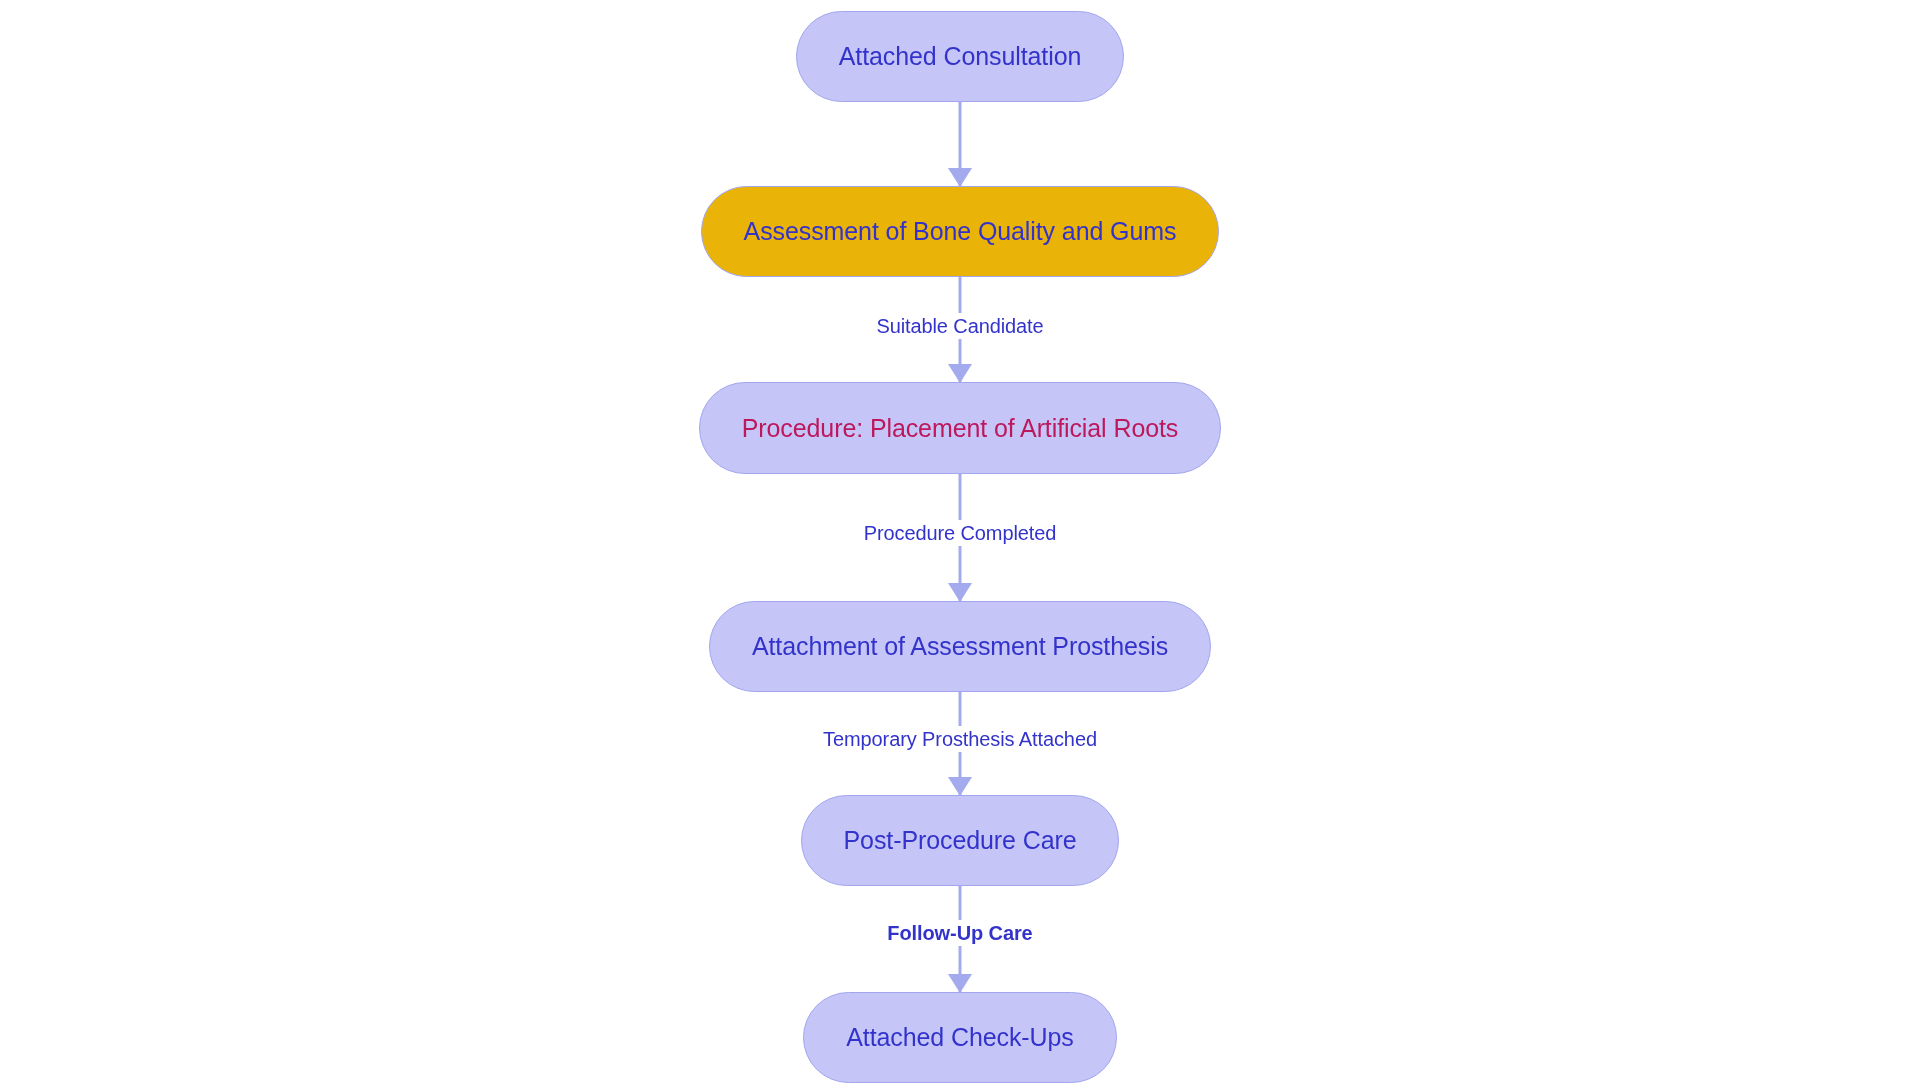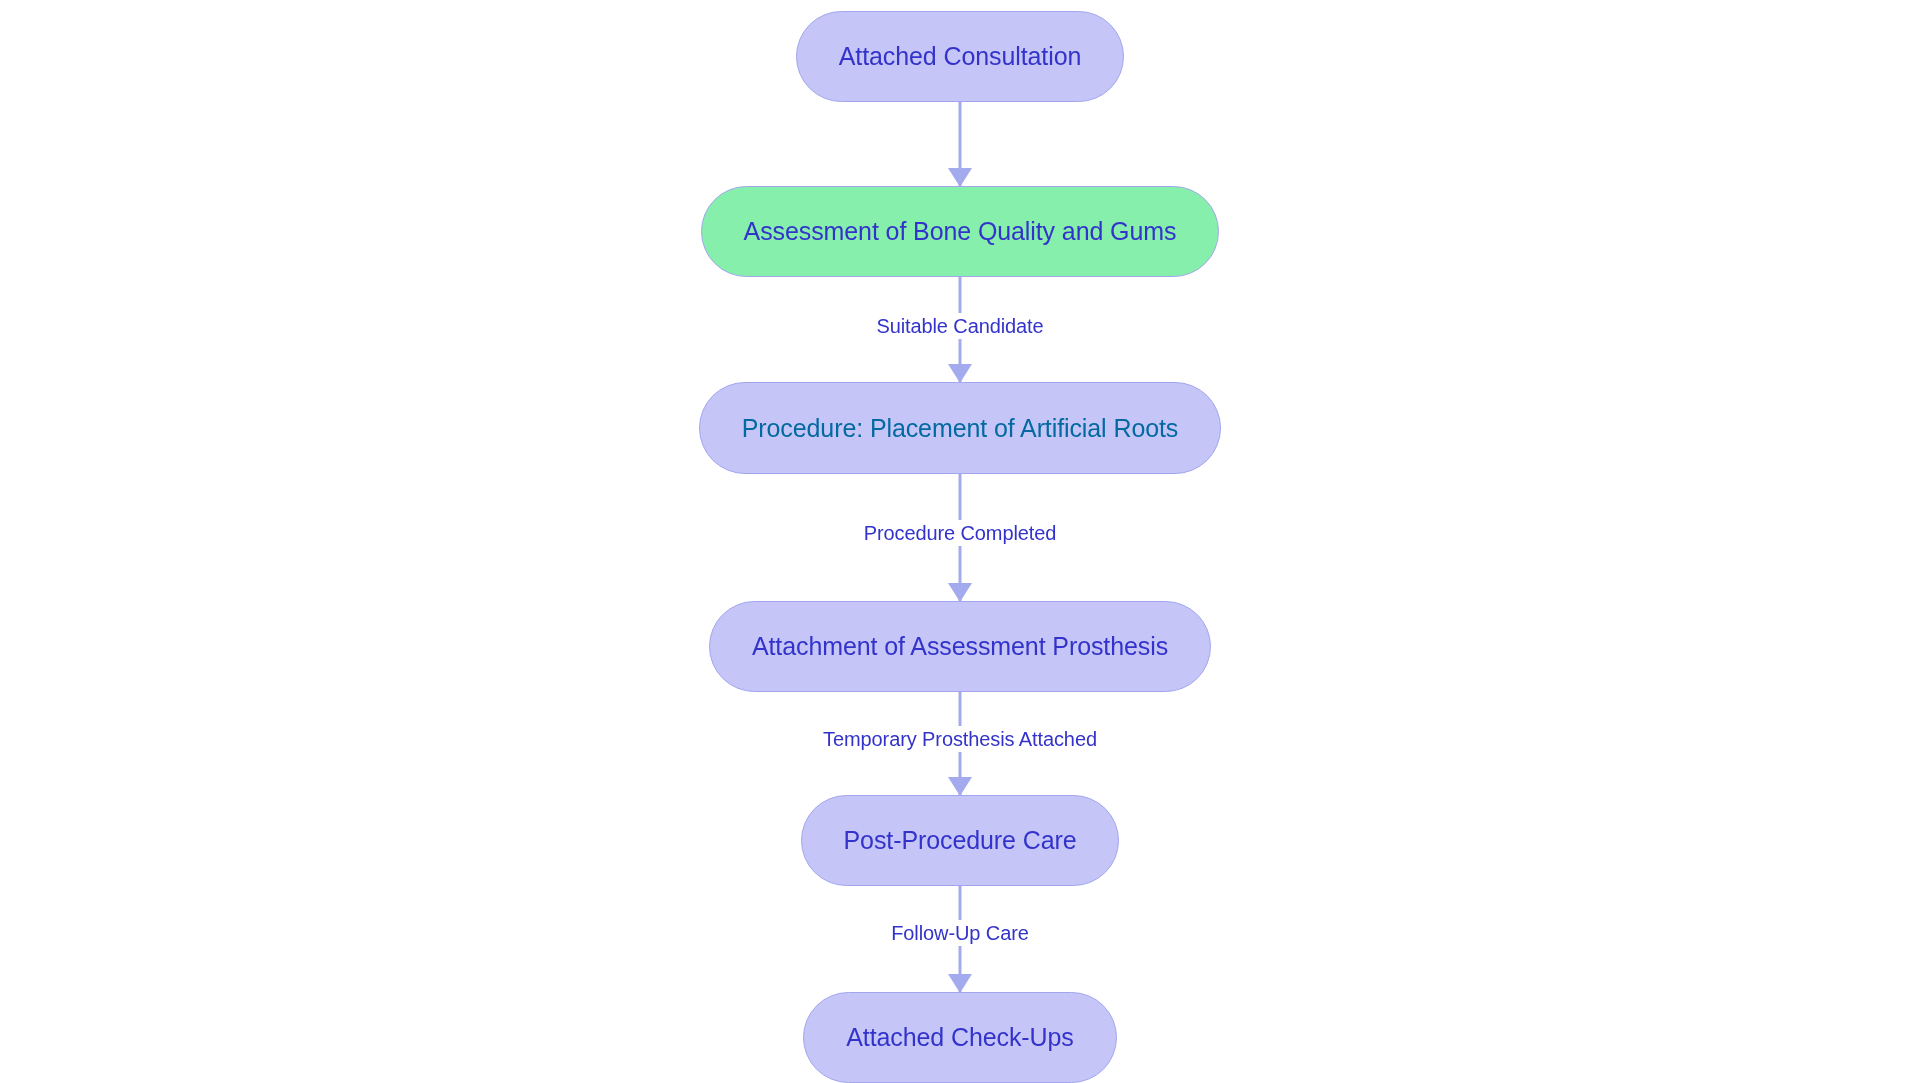--- a/index.html
+++ b/index.html
@@ -105,21 +105,21 @@
   .connector.c0 { height: 85px; }
   .connector.c1 { height: 107px; }
   .connector.c2 { height: 129px; }
   .connector.c3 { height: 105px; }
   .connector.c4 { height: 107px; }
 
   
   .connector.c1 .edge-label { margin-bottom: 8px; }
   .connector.c2 .edge-label { margin-bottom: 8px; }
   .connector.c3 .edge-label { margin-bottom: 8px; }
-  .connector.c4 .edge-label { margin-bottom: 12px; }
+  .connector.c4 .edge-label { margin-bottom: 12px; font-weight: bold; }
 
   .top-spacer { height: 11px; flex: none; }
 </style>
 </head>
 <body style="background: rgb(255, 255, 255);">
 
 <div id="flow-canvas" style="background: rgb(255, 255, 255);">
   <div class="flow-column">
 
     <div class="top-spacer"></div>
@@ -127,31 +127,31 @@
     <div class="node" style="background: rgb(197, 198, 247); border-color: rgb(163, 166, 239); color: rgb(51, 51, 204);">
       <span>Attached Consultation</span>
     </div>
 
     <div class="connector c0 no-label">
       <div class="stem" style="background: rgb(163, 171, 238);"></div>
       <div class="arrowhead" style="border-top-color: rgb(163, 171, 238);"></div>
 
     </div>
 
-    <div class="node" style="background: #86efac; border-color: rgb(163, 166, 239); color: rgb(51, 51, 204);">
+    <div class="node" style="background: #eab308; border-color: rgb(163, 166, 239); color: rgb(51, 51, 204);">
       <span>Assessment of Bone Quality and Gums</span>
     </div>
 
     <div class="connector c1">
       <div class="stem" style="background: rgb(163, 171, 238);"></div>
       <div class="arrowhead" style="border-top-color: rgb(163, 171, 238);"></div>
       <div class="edge-label" style="color: rgb(51, 51, 204); background: rgb(255, 255, 255);">Suitable Candidate</div>
     </div>
 
-    <div class="node" style="background: rgb(197, 198, 247); border-color: rgb(163, 166, 239); color: #0369a1;">
+    <div class="node" style="background: rgb(197, 198, 247); border-color: rgb(163, 166, 239); color: #be185d;">
       <span>Procedure: Placement of Artificial Roots</span>
     </div>
 
     <div class="connector c2">
       <div class="stem" style="background: rgb(163, 171, 238);"></div>
       <div class="arrowhead" style="border-top-color: rgb(163, 171, 238);"></div>
       <div class="edge-label" style="color: rgb(51, 51, 204); background: rgb(255, 255, 255);">Procedure Completed</div>
     </div>
 
     <div class="node" style="background: rgb(197, 198, 247); border-color: rgb(163, 166, 239); color: rgb(51, 51, 204);">

